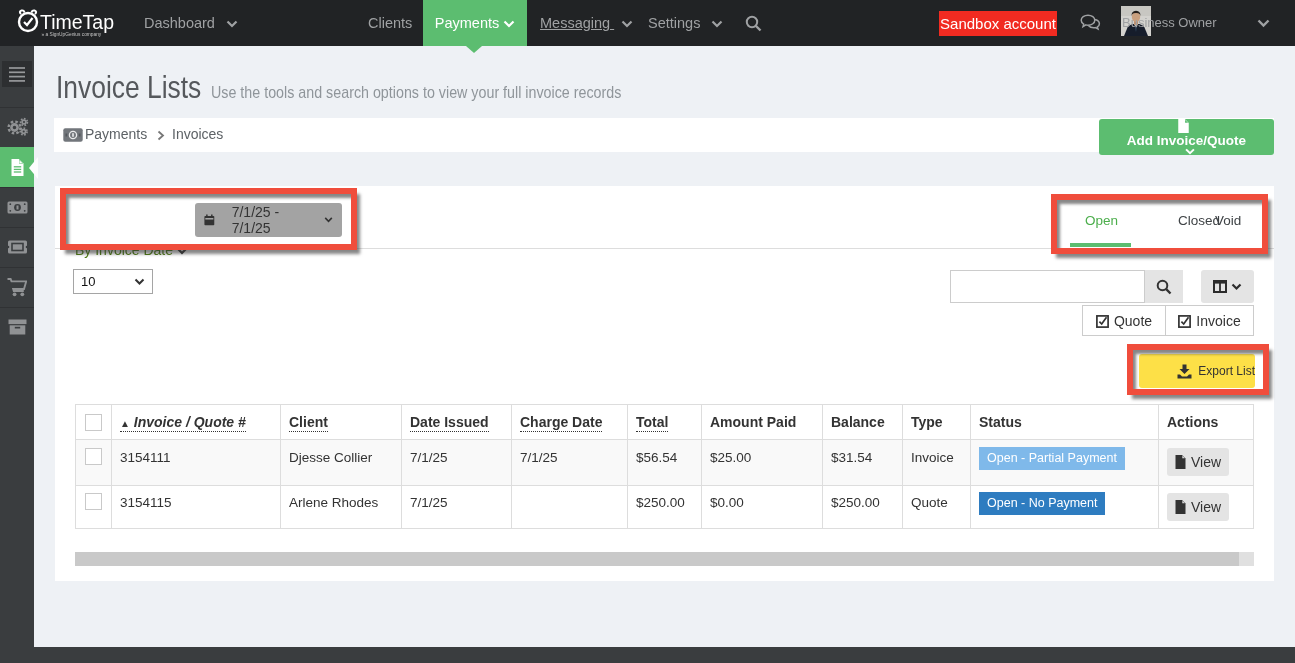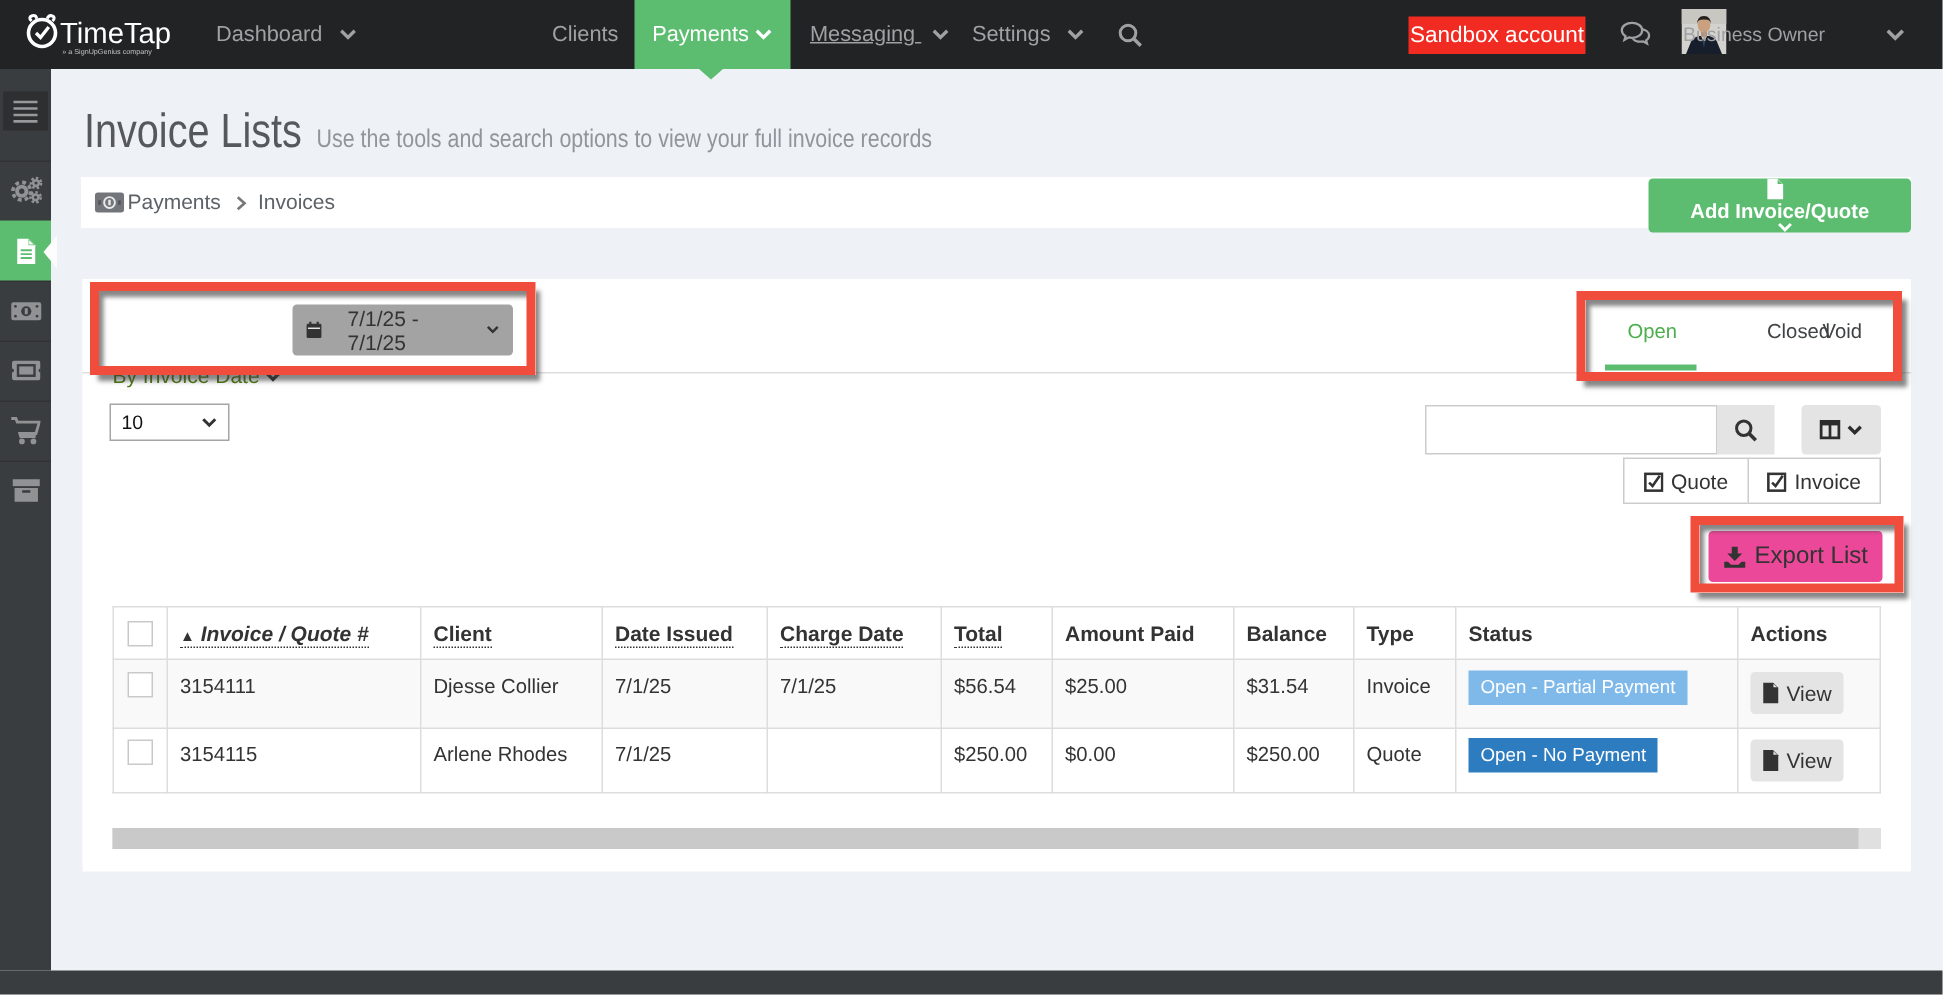--- a/index.html
+++ b/index.html
@@ -37,21 +37,21 @@
 #dateBtn { position:absolute; left:140px; top:17px; width:147px; height:34px; padding:0 9px; background:#a3a3a3; border-radius:3px; display:flex; align-items:center; font-size:14px; color:#333;gap:12px; }
 .tabtxt { font-size:13.5px; color:#3f4346; }
 #tabline { position:absolute; left:0px; top:62px; width:1219px; height:1px; background:#ddd; }
 #openUnderline { position:absolute; left:1015px; top:57px; width:61px; height:4px; background:#5cbd70; }
 #pagesize { position:absolute; left:18px; top:83px; width:80px; height:25px; border:1px solid #a5a5a5; background:#fff; font-size:13px; color:#111; display:flex; align-items:center; padding:0 7px; justify-content:space-between; }
 #searchInput { position:absolute; left:895px; top:84px; width:195px; height:33px; border:1px solid #ccc; background:#fff; }
 #searchBtn { position:absolute; left:1090px; top:84px; width:38px; height:33px; background:#e4e4e4; display:flex; align-items:center; justify-content:center; }
 #colBtn { position:absolute; left:1146px; top:84px; width:53px; height:33px; background:#e4e4e4; border-radius:3px; display:flex; align-items:center; justify-content:center; gap:4px; }
 #qigroup { position:absolute; left:1027px; top:119px; width:172px; height:31px; border:1px solid #ccc; display:flex; background:#fff; }
 .qicell { display:flex; align-items:center; justify-content:center; gap:5px; font-size:14px; color:#333; }
-#exportBtn { position:absolute; left:1084px; top:168px; width:116px; height:34px; background:#ec4899; border-radius:3px; display:flex; align-items:center; justify-content:center; gap:6px; font-size:16px; color:#333; }
+#exportBtn { position:absolute; left:1084px; top:168px; width:116px; height:34px; background:#fde047; border-radius:3px; display:flex; align-items:center; justify-content:flex-end; gap:6px; font-size:12px; color:#333; }
 
 #tbl { position:absolute; left:20px; top:218px; width:1179px; border-collapse:collapse; font-size:13.5px; color:#333; table-layout:fixed; }
 #tbl th, #tbl td { border:1px solid #ddd; padding:8px; text-align:left; vertical-align:top; }
 #tbl th { font-weight:700; height:35px; vertical-align:middle; padding:0 8px; white-space:nowrap; font-size:14px; }
 tr.odd td { height:46px; } #tbl tr.r2 td { padding:7px 8px; } #tbl td { white-space:nowrap; line-height:19px; }
 .dot { border-bottom:1px dotted #333; padding-bottom:1px; }
 tr.odd td { background:#f9f9f9; }
 tr.r2 td { background:#fff; }
 .cb { width:17px; height:17px; border:1px solid #c9c9c9; background:#fff; display:inline-block; }
 .statuslbl { display:inline-block; color:#fff; font-size:12.5px; line-height:15px; padding:4px 8px; vertical-align:top; margin-top:-1px; }

